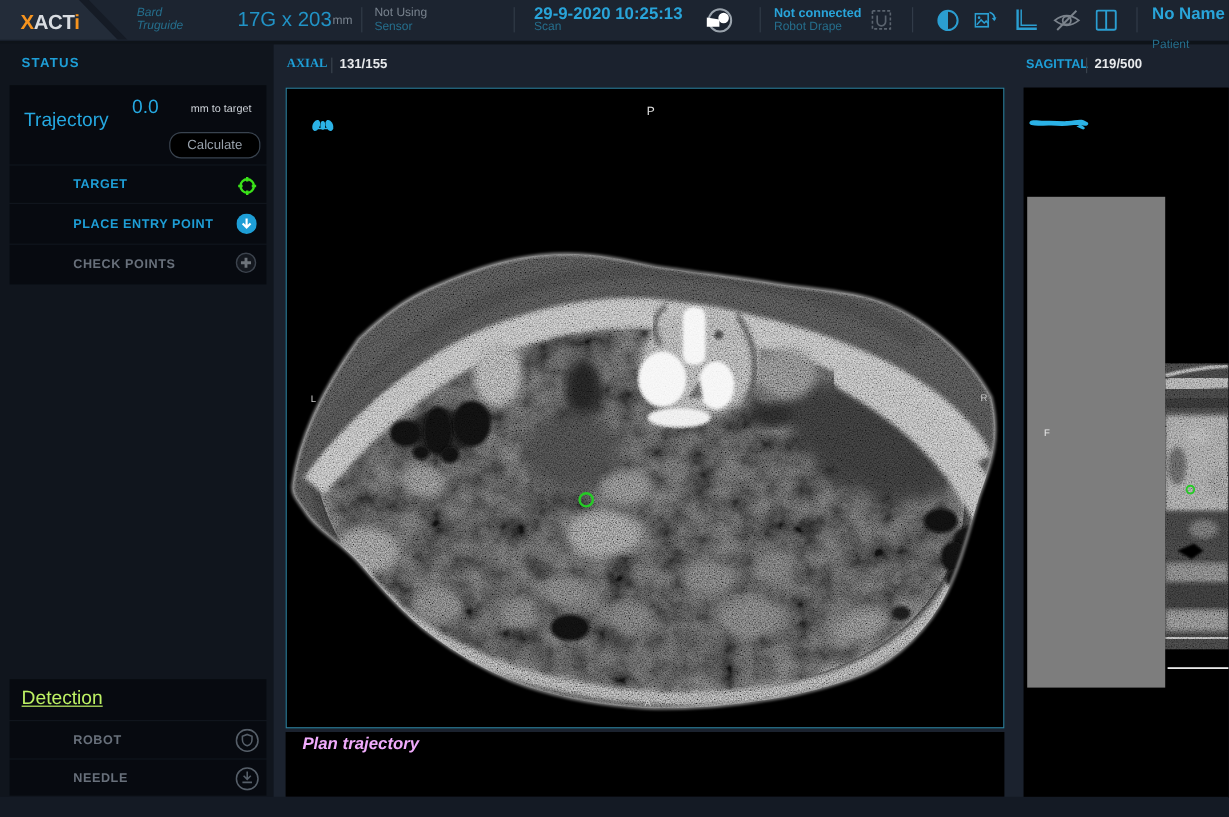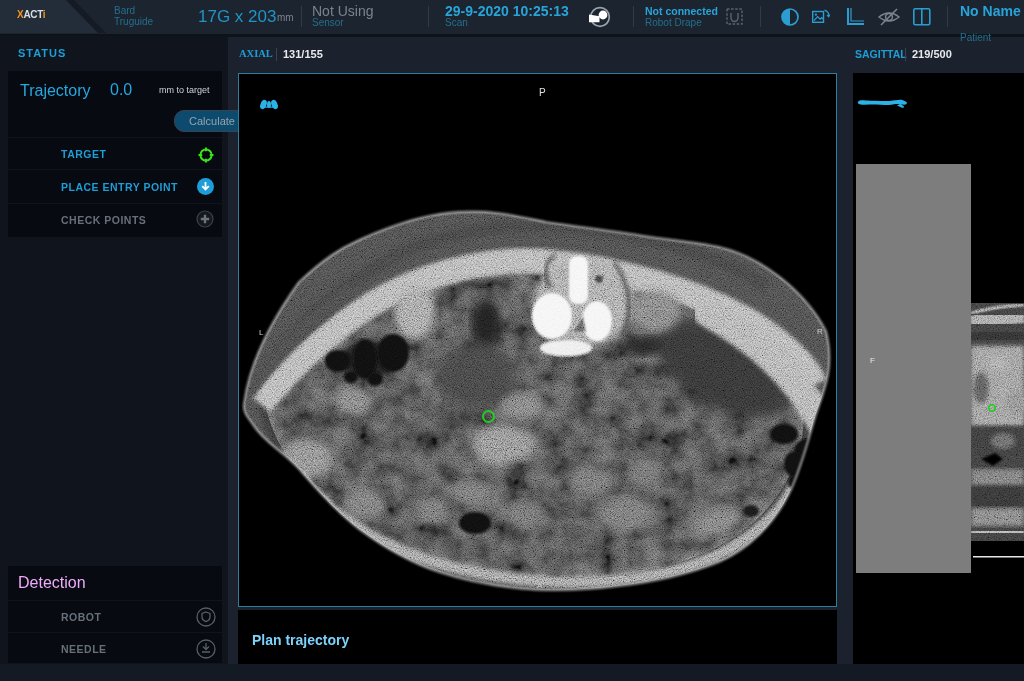--- a/index.html
+++ b/index.html
@@ -4,46 +4,46 @@
 <style>
   html,body{margin:0;padding:0;}
   body{width:1024px;height:681px;background:#1b222e;font-family:"Liberation Sans",sans-serif;overflow:hidden;position:relative;}
   .abs{position:absolute;}
   
   #topbar{left:0;top:0;width:1024px;height:34px;background:#1c2430;}
   #topseam{left:0;top:34px;width:1024px;height:3px;background:#0e1319;}
   .tsep{position:absolute;top:6px;width:1px;height:21px;background:#313b48;}
   .tlabel1{font-size:14px;color:#29a4d9;font-weight:bold;line-height:12px;}
   .tlabel2{font-size:10px;color:#256e8c;line-height:11px;}
-  .tgray1{font-size:14px;color:#79838e;line-height:12px;}
+  .tgray1{font-size:10px;color:#79838e;line-height:12px;}
   
   #leftpanel{left:0;top:36px;width:228px;height:645px;background:#10151d;}
   .card{position:absolute;left:8px;width:214px;background:#070a10;}
   .rowlab{font-size:10.5px;font-weight:bold;letter-spacing:0.5px;margin-left:42px;}
   .cyan{color:#1e9ed6;}
   .gray{color:#68707b;}
   
   .vhead{font-size:10.5px;font-weight:bold;letter-spacing:0px;}
   .vnum{font-size:11px;font-weight:bold;color:#e8eaec;}
   .vsep{position:absolute;width:1px;height:13px;background:#39424d;top:48px;}
 </style>
 </head>
 <body>
 <div id="topbar" class="abs"></div>
 <div id="topseam" class="abs"></div>
 
 <svg class="abs" style="left:0;top:0" width="130" height="33">
   <polygon points="0,0 66,0 99,34 0,34" fill="#232c39"></polygon>
   <polygon points="66,0 74,0 107,34 99,34" fill="#151b25"></polygon>
 </svg>
-<div class="abs" style="left:17px;top:9px;font-size:10px;font-weight:bold;color:#d9dde2;letter-spacing:-0.3px;">
+<div class="abs" style="left:17px;top:9px;font-size:17px;font-weight:bold;color:#d9dde2;letter-spacing:-0.3px;">
   <span style="color:#f7941e;">X</span>ACT<span style="color:#f7941e;">i</span>
 </div>
 
-<div class="abs tlabel2" style="left:114px;top:5px;">Bard<br>Truguide</div>
+<div class="abs tlabel2" style="left:114px;top:5px;font-style:italic;">Bard<br>Truguide</div>
 
 <div class="abs" style="left:198px;top:7px;font-size:17px;color:#2193c6;">17G x 203</div>
 <div class="abs" style="left:277px;top:12px;font-size:10px;color:#79838e;">mm</div>
 <div class="tsep" style="left:301px;"></div>
 
 <div class="abs tgray1" style="left:312px;top:5px;">Not Using</div>
 <div class="abs tlabel2" style="left:312px;top:17px;">Sensor</div>
 <div class="tsep" style="left:428px;"></div>
 
 <div class="abs tlabel1" style="left:445px;top:5px;">29-9-2020 10:25:13</div>
@@ -90,24 +90,24 @@
 </svg>
 <div class="tsep" style="left:947px;"></div>
 
 <div class="abs tlabel1" style="left:960px;top:5px;text-align:right;">No Name</div>
 <div class="abs tlabel2" style="left:960px;top:32px;">Patient</div>
 
 <div id="leftpanel" class="abs"></div>
 <div class="abs cyan" style="left:18px;top:47px;font-size:11px;font-weight:bold;letter-spacing:1px;">STATUS</div>
 
 <div class="card" style="top:71px;height:66px;"></div>
-<div class="abs" style="left:20px;top:82px;font-size:16px;color:#25a8e0;">Trajectory</div>
+<div class="abs" style="left:20px;top:92px;font-size:16px;color:#25a8e0;">Trajectory</div>
 <div class="abs" style="left:110px;top:81px;font-size:16px;color:#25a8e0;">0.0</div>
 <div class="abs" style="left:159px;top:85px;font-size:9px;color:#cdd2d8;">mm to target</div>
-<div class="abs" style="left:141px;top:110px;width:74px;height:20px;border:1px solid #39434f;border-radius:10px;background:#0c4a6e;color:#99a2ac;font-size:11px;text-align:center;line-height:20px;margin-left:33px;">Calculate</div>
+<div class="abs" style="left:141px;top:110px;width:74px;height:20px;border:1px solid #39434f;border-radius:10px;background:#000000;color:#99a2ac;font-size:11px;text-align:center;line-height:20px;">Calculate</div>
 
 <div class="card" style="top:138px;height:31px;"></div>
 <div class="abs rowlab cyan" style="left:19px;top:148px;">TARGET</div>
 <svg class="abs" style="left:198px;top:147px" width="16" height="16" viewBox="0 0 16 16">
   <circle cx="8" cy="8" r="5.6" fill="none" stroke="#3ae219" stroke-width="2"></circle>
   <path d="M8 0.5 V4.2 M8 11.8 V15.5 M0.5 8 H4.2 M11.8 8 H15.5" stroke="#3ae219" stroke-width="2" fill="none"></path>
 </svg>
 <div class="card" style="top:170px;height:33px;"></div>
 <div class="abs rowlab cyan" style="left:19px;top:181px;">PLACE ENTRY POINT</div>
 <svg class="abs" style="left:197px;top:178px" width="17" height="17" viewBox="0 0 17 17">
@@ -115,21 +115,21 @@
   <path d="M8.5 4 v7 M5.2 8.2 l3.3 3.3 3.3-3.3" fill="none" stroke="#fff" stroke-width="1.8"></path>
 </svg>
 <div class="card" style="top:204px;height:33px;"></div>
 <div class="abs rowlab gray" style="left:19px;top:214px;">CHECK POINTS</div>
 <svg class="abs" style="left:196px;top:210px" width="18" height="18" viewBox="0 0 18 18">
   <circle cx="9" cy="9" r="8" fill="#14181f" stroke="#3c434d" stroke-width="1.2"></circle>
   <path d="M9 4.8 v8.4 M4.8 9 h8.4" fill="none" stroke="#6d737a" stroke-width="2.4"></path>
 </svg>
 
 <div class="card" style="top:566px;height:34px;"></div>
-<div class="abs" style="left:18px;top:574px;font-size:16px;color:#f0abfc;">Detection</div>
+<div class="abs" style="left:18px;top:574px;font-size:16px;color:#bef264;text-decoration:underline;">Detection</div>
 <div class="card" style="top:601px;height:31px;"></div>
 <div class="abs rowlab gray" style="left:19px;top:611px;">ROBOT</div>
 <svg class="abs" style="left:196px;top:607px" width="20" height="20" viewBox="0 0 20 20">
   <circle cx="10" cy="10" r="9" fill="none" stroke="#565f69" stroke-width="1.3"></circle>
   <path d="M10 5 l4 1.5 v3 c0 2.5-2 4.5-4 5 c-2-0.5-4-2.5-4-5 v-3 Z" fill="none" stroke="#565f69" stroke-width="1.3"></path>
 </svg>
 <div class="card" style="top:633px;height:30px;"></div>
 <div class="abs rowlab gray" style="left:19px;top:643px;">NEEDLE</div>
 <svg class="abs" style="left:196px;top:639px" width="20" height="20" viewBox="0 0 20 20">
   <circle cx="10" cy="10" r="9" fill="none" stroke="#565f69" stroke-width="1.3"></circle>
@@ -236,21 +236,21 @@
 <g fill="#2bb2e6">
 <ellipse cx="24.5" cy="30.5" rx="3" ry="4.8" transform="rotate(22 24.5 30.5)"></ellipse>
 <ellipse cx="35.5" cy="30.5" rx="3" ry="4.8" transform="rotate(-22 35.5 30.5)"></ellipse>
 <ellipse cx="30" cy="30.5" rx="2" ry="3.6"></ellipse>
 <rect x="26" y="32.5" width="8" height="1.2"></rect>
 </g>
 </svg>
 </div>
 
 <div class="abs" style="left:238px;top:610px;width:599px;height:54px;background:#000;"></div>
-<div class="abs" style="left:252px;top:632px;font-size:14px;font-weight:bold;color:#7dd3fc;">Plan trajectory</div>
+<div class="abs" style="left:252px;top:611px;font-size:14px;font-weight:bold;color:#f0abfc;font-style:italic;">Plan trajectory</div>
 
 <div class="abs vhead cyan" style="left:855px;top:48px;">SAGITTAL</div>
 <div class="vsep" style="left:905px;"></div>
 <div class="abs vnum" style="left:912px;top:48px;">219/500</div>
 <div class="abs" style="left:853px;top:73px;width:171px;height:592px;background:#000;overflow:hidden;">
 <svg width="171" height="592" viewBox="0 0 171 592" style="position:absolute;left:0;top:0">
 <defs>
 <filter id="sb1">
           <feGaussianBlur stdDeviation="1"></feGaussianBlur>
         </filter>

